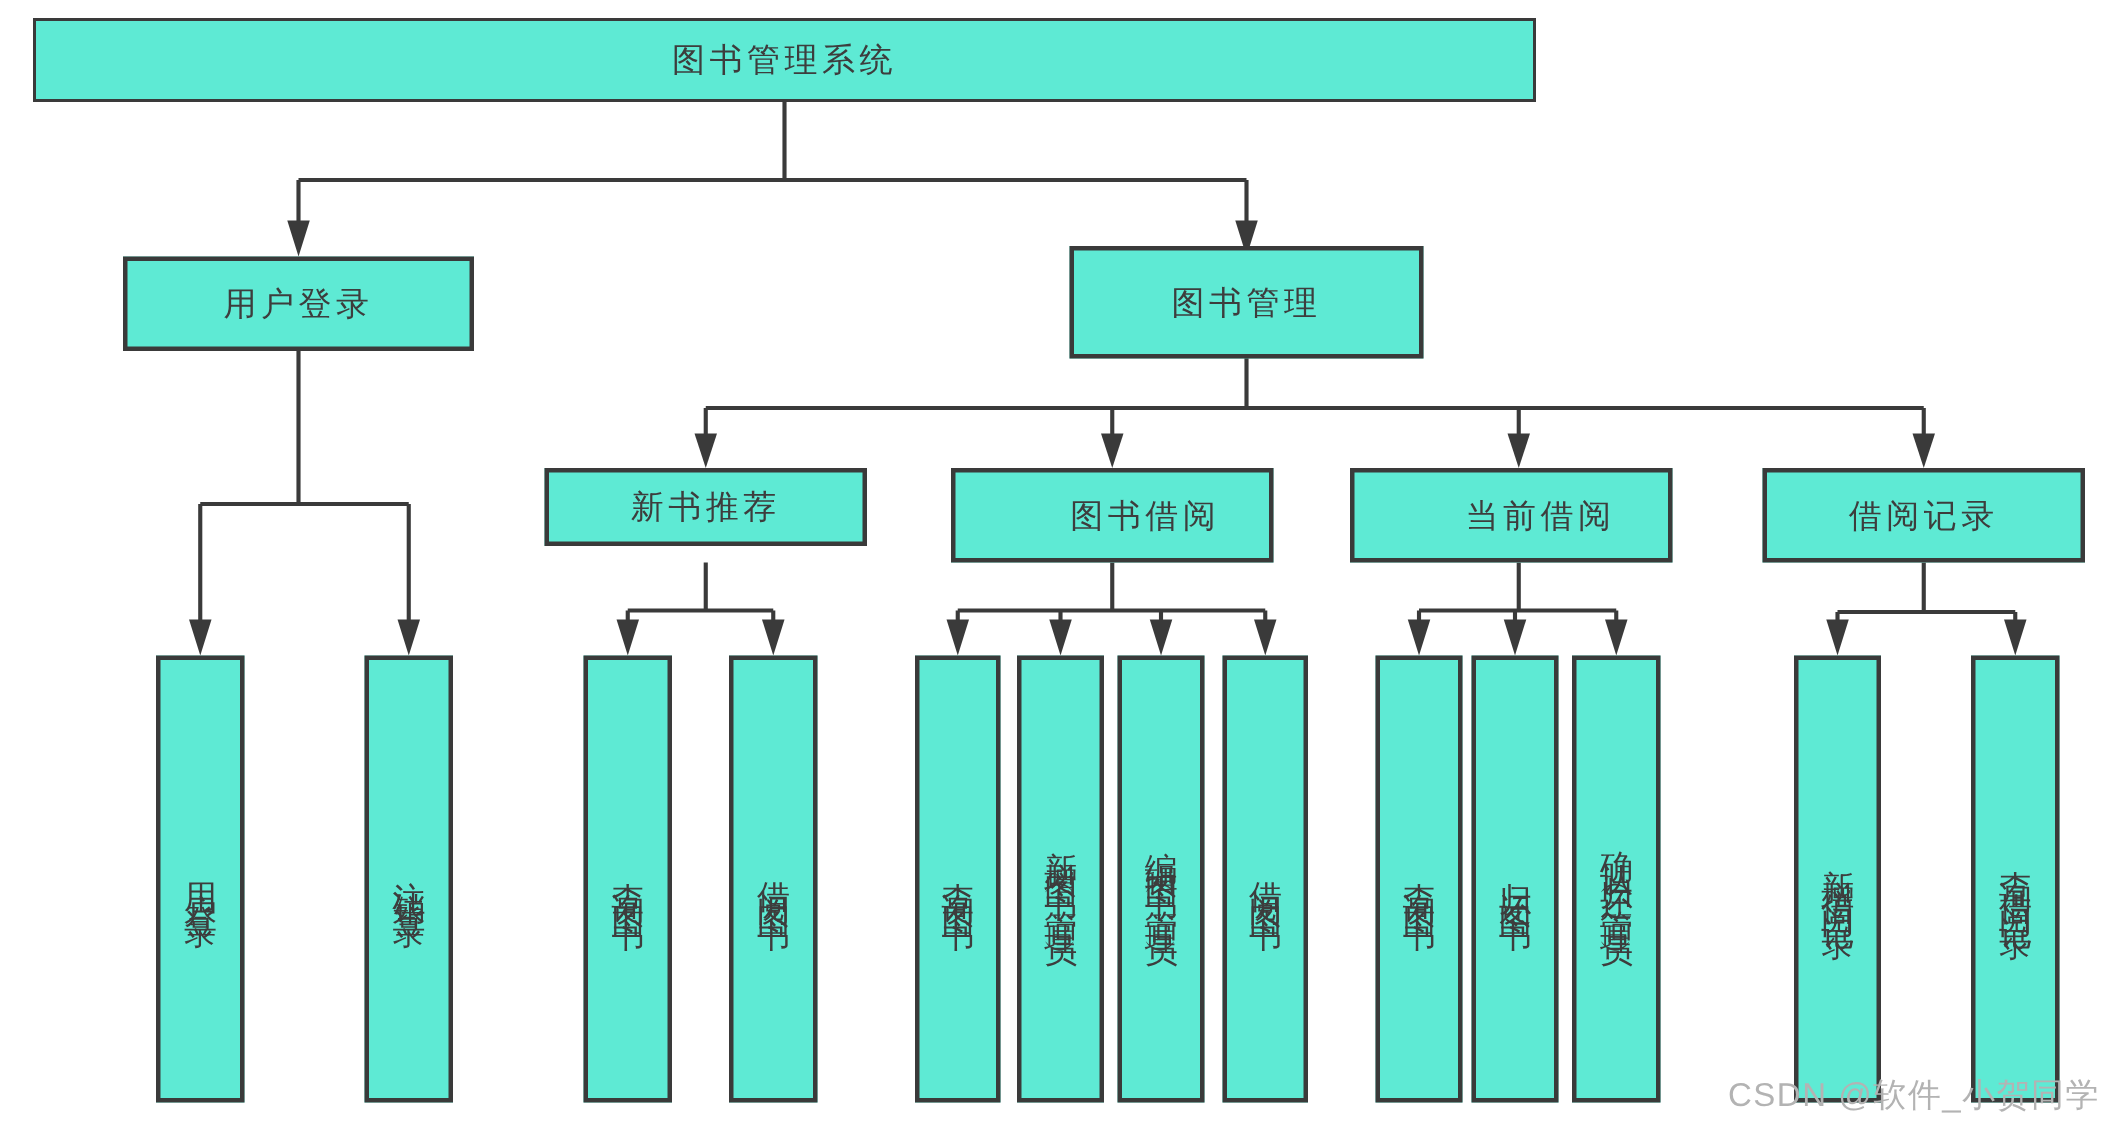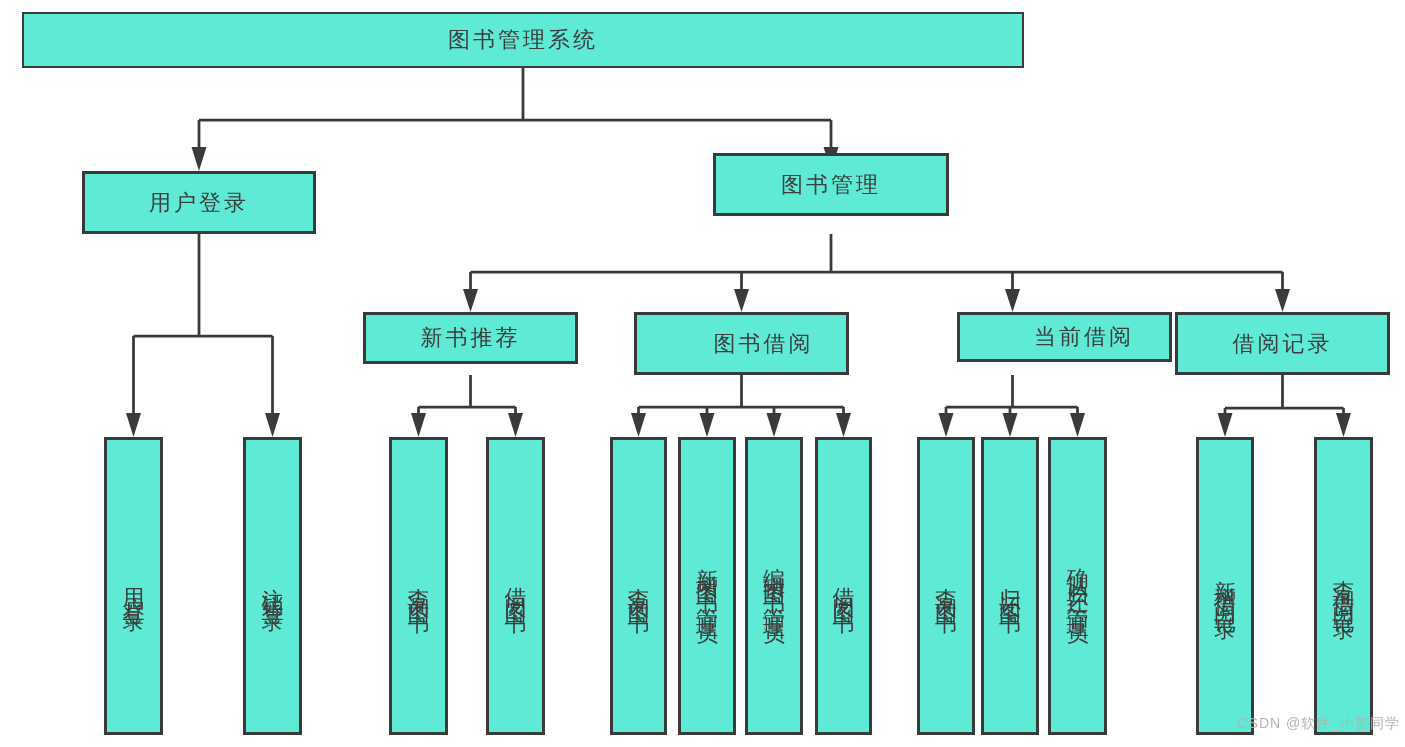--- a/index.html
+++ b/index.html
@@ -25,21 +25,21 @@
   .hbox{font-size:22px;letter-spacing:3px;}
   .hbox .label{white-space:nowrap;}
   .root{border-width:2px;}
   .vbox{top:437px;height:298px;}
   .vtext{
     writing-mode:vertical-rl;text-orientation:mixed;
     font-size:22px;letter-spacing:8px;line-height:1.1;
   }
   .watermark{
     position:absolute;top:715px;right:5px;z-index:3;
-    font-size:14px;letter-spacing:1px;color:var(--wm);white-space:nowrap;margin-left:39px;
+    font-size:22px;letter-spacing:1px;color:var(--wm);white-space:nowrap;margin-left:39px;
   }
 </style>
 </head>
 <body>
 
 <div class="stage">
 
   <svg class="wires" viewBox="0 0 1405 747" aria-hidden="true">
     <g>
       <path d="M523,68 V120 M199,120 H831 M199,120 V150 M831,120 V150"></path>
@@ -83,31 +83,31 @@
     </g>
   </svg>
 
   <div class="node hbox root" style="left:22px;top:12px;width:1002px;height:56px;">
     <span class="label">图书管理系统</span>
   </div>
 
   <div class="node hbox" style="left:82px;top:171px;width:234px;height:63px;">
     <span class="label">用户登录</span>
   </div>
-  <div class="node hbox" style="left:713px;top:153px;width:236px;height:63px;">
+  <div class="node hbox" style="left:713px;top:164px;width:236px;height:75px;">
     <span class="label">图书管理</span>
   </div>
 
   <div class="node hbox" style="left:363px;top:312px;width:215px;height:52px;">
     <span class="label">新书推荐</span>
   </div>
   <div class="node hbox" style="left:634px;top:312px;width:215px;height:63px;padding-left:44px;">
     <span class="label">图书借阅</span>
   </div>
-  <div class="node hbox" style="left:957px;top:312px;width:215px;height:50px;padding-left:39px;">
+  <div class="node hbox" style="left:900px;top:312px;width:215px;height:63px;padding-left:39px;">
     <span class="label">当前借阅</span>
   </div>
   <div class="node hbox" style="left:1175px;top:312px;width:215px;height:63px;">
     <span class="label">借阅记录</span>
   </div>
 
   <div class="node vbox" style="left:104px;width:59px;">
     <span class="vtext">用户登录</span>
   </div>
   <div class="node vbox" style="left:243px;width:59px;">

